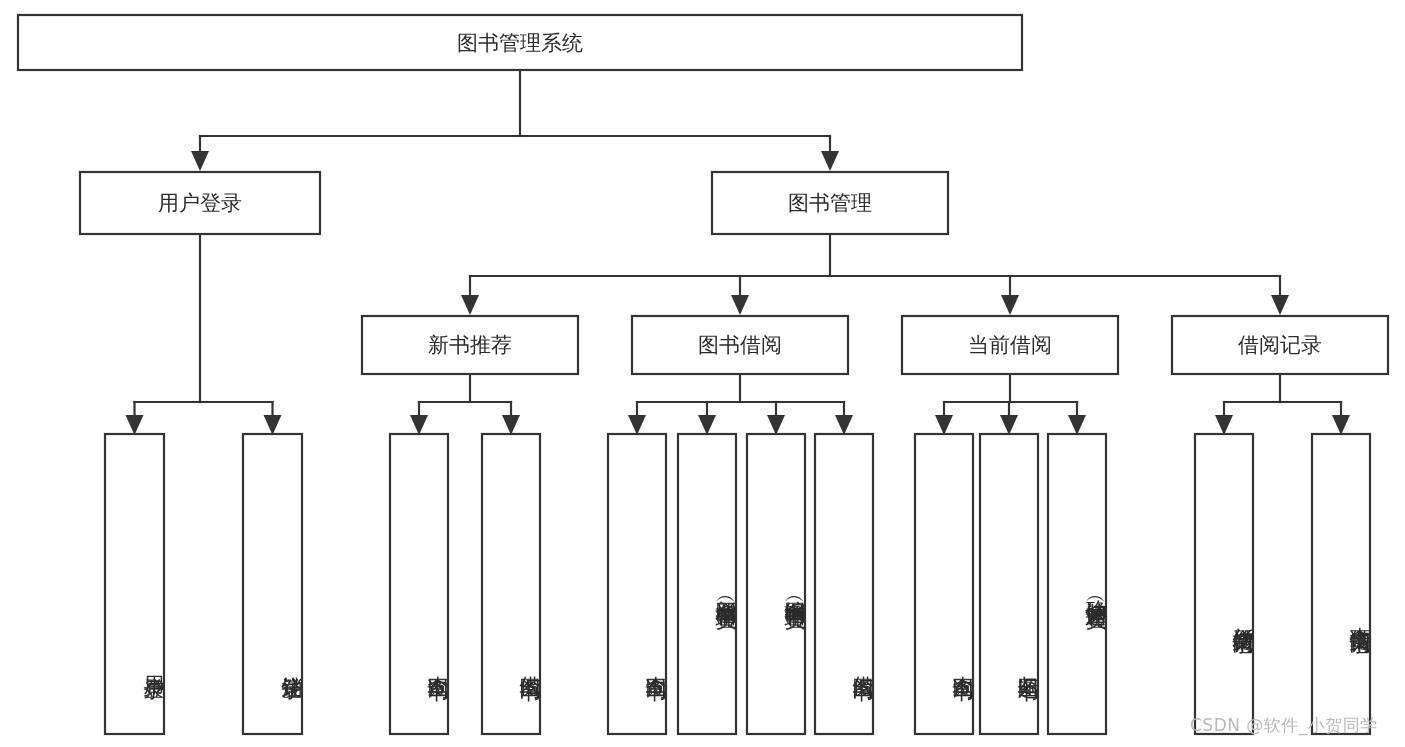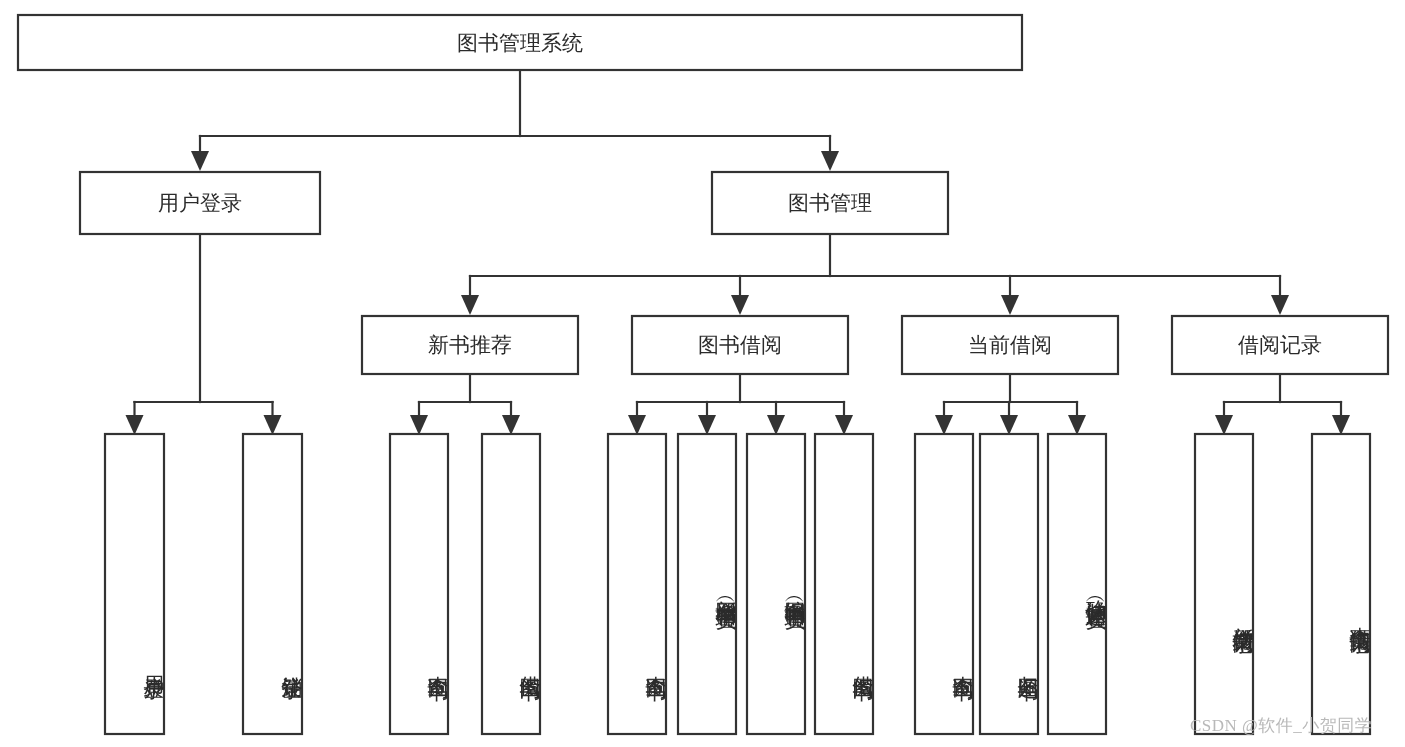--- a/index.html
+++ b/index.html
@@ -212,15 +212,15 @@
       <div class="leaf-label-v" style="left: 678px; top: 444px; width: 58px; height: 280px; padding-top: 6px;">新增图书（管理员）</div>
       <div class="leaf-label-v" style="left: 747px; top: 444px; width: 58px; height: 280px; padding-top: 6px;">编辑图书（管理员）</div>
       <div class="leaf-label-v" style="left: 815px; top: 444px; width: 58px; height: 280px; padding-top: 78px;">借阅图书</div>
       <div class="leaf-label-v" style="left: 915px; top: 444px; width: 58px; height: 280px; padding-top: 78px;">查询图书</div>
       <div class="leaf-label-v" style="left: 980px; top: 444px; width: 58px; height: 280px; padding-top: 78px;">归还图书</div>
       <div class="leaf-label-v" style="left: 1048px; top: 444px; width: 58px; height: 280px; padding-top: 6px;">确认归还（管理员）</div>
       <div class="leaf-label-v" style="left: 1195px; top: 444px; width: 58px; height: 280px; padding-top: 30px;">新增借阅记录</div>
       <div class="leaf-label-v" style="left: 1312px; top: 444px; width: 58px; height: 280px; padding-top: 30px;">查询借阅记录</div>
     </div>
 
-  <div class="watermark" style="left: 1190px; top: 714px; font-family: Liberation Serif, serif;">CSDN @软件_小贺同学</div>
+  <div class="watermark" style="left: 1190px; top: 714px;">CSDN @软件_小贺同学</div>
 
 </div>
 
 </body></html>

